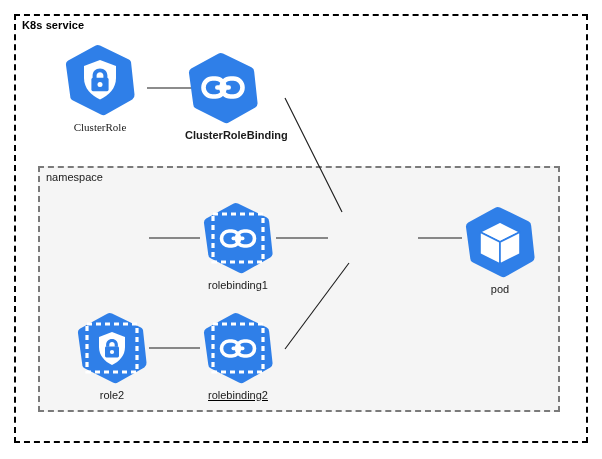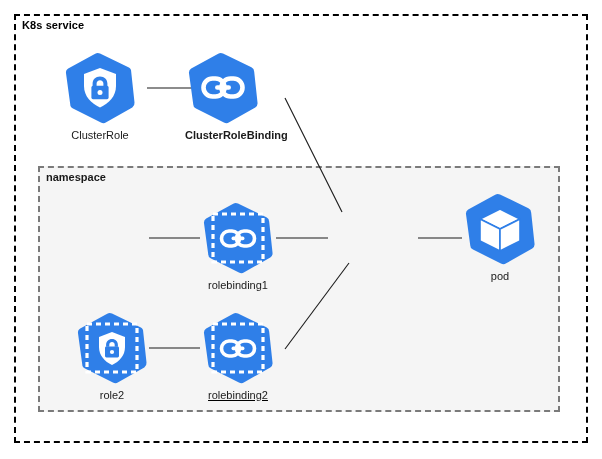--- a/index.html
+++ b/index.html
@@ -48,21 +48,21 @@
     height: 246px;
     box-sizing: border-box;
     border: 2px dashed #7a7a7a;
     background: #f5f5f5;
   }
   .namespace-label {
     position: absolute;
     left: 46px;
     top: 171px;
     font-size: 11px;
-    font-weight: bold;
+    font-weight: normal;
     color: #1a1a1a;
     white-space: nowrap;
   }
 
   
   #edges {
     position: absolute;
     left: 0;
     top: 0;
     width: 602px;
@@ -137,21 +137,21 @@
                A5 5 0 0 1 38.9 72.4
                L11.0 58.6
                A5 5 0 0 1 8.2 54.0
                L4.0 23.3
                A5 5 0 0 1 6.2 18.4
                L33.2 3.7
                A5 5 0 0 1 38 3.5 Z"></path>
     </defs>
   </svg>
 
-  <div class="node" style="left:62px; top:50px;">
+  <div class="node" style="left:62px; top:42px;font-family:Liberation Serif, serif;">
     <div class="glyph">
       <svg viewBox="0 0 76 76">
         <use href="#hepta" fill="#2f7fe8"></use>
         <g>
           <path d="M38 18 L54 24 L54 36 C54 46 47 53.5 38 57.5
                    C29 53.5 22 46 22 36 L22 24 Z" fill="#ffffff"></path>
           <path d="M38 26.5 C33.6 26.5 30.6 29.6 30.6 33.6 L30.6 36.2 L34.6 36.2
                    L34.6 33.6 C34.6 31.7 36.1 30.3 38 30.3 C39.9 30.3 41.4 31.7 41.4 33.6
                    L41.4 36.2 L45.4 36.2 L45.4 33.6 C45.4 29.6 42.4 26.5 38 26.5 Z" fill="#2f7fe8"></path>
           <rect x="29.4" y="35.8" width="17.2" height="13.4" rx="1.6" fill="#2f7fe8"></rect>
@@ -220,21 +220,21 @@
           <rect x="21.5" y="31" width="18" height="15" rx="7.5"></rect>
           <rect x="36.5" y="31" width="18" height="15" rx="7.5"></rect>
         </g>
         <rect x="31.5" y="36.6" width="13" height="3.6" rx="1.8" fill="#ffffff"></rect>
       </svg>
     </div>
     <div class="caption">rolebinding2</div>
   </div>
 
 
-  <div class="node" style="left:462px; top:191px;">
+  <div class="node" style="left:462px; top:204px;">
     <div class="glyph">
       <svg viewBox="0 0 76 76">
         <use href="#hepta" fill="#2f7fe8"></use>
         <g>
 
           <path d="M38 18 L58 28 L38 38 L18 28 Z" fill="#ffffff" stroke="#2f7fe8" stroke-width="1.6" stroke-linejoin="round"></path>
 
           <path d="M18 28 L38 38 L38 60 L18 50 Z" fill="#ffffff" stroke="#2f7fe8" stroke-width="1.6" stroke-linejoin="round"></path>
 
           <path d="M58 28 L58 50 L38 60 L38 38 Z" fill="#ffffff" stroke="#2f7fe8" stroke-width="1.6" stroke-linejoin="round"></path>

